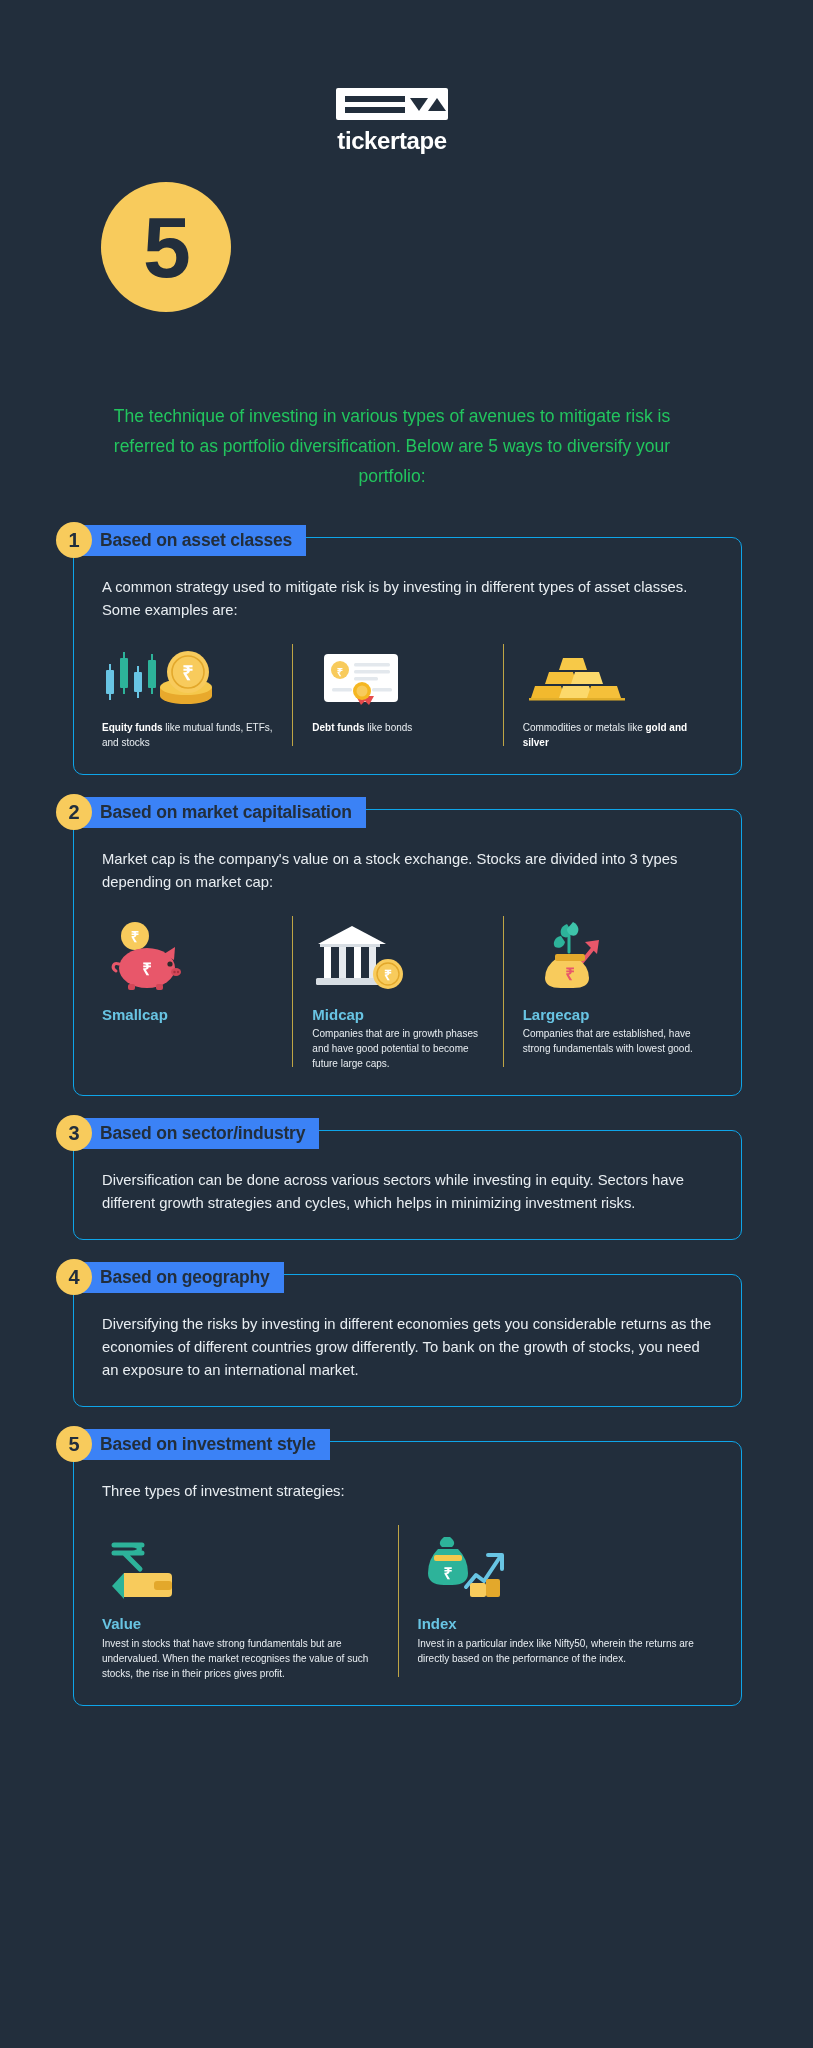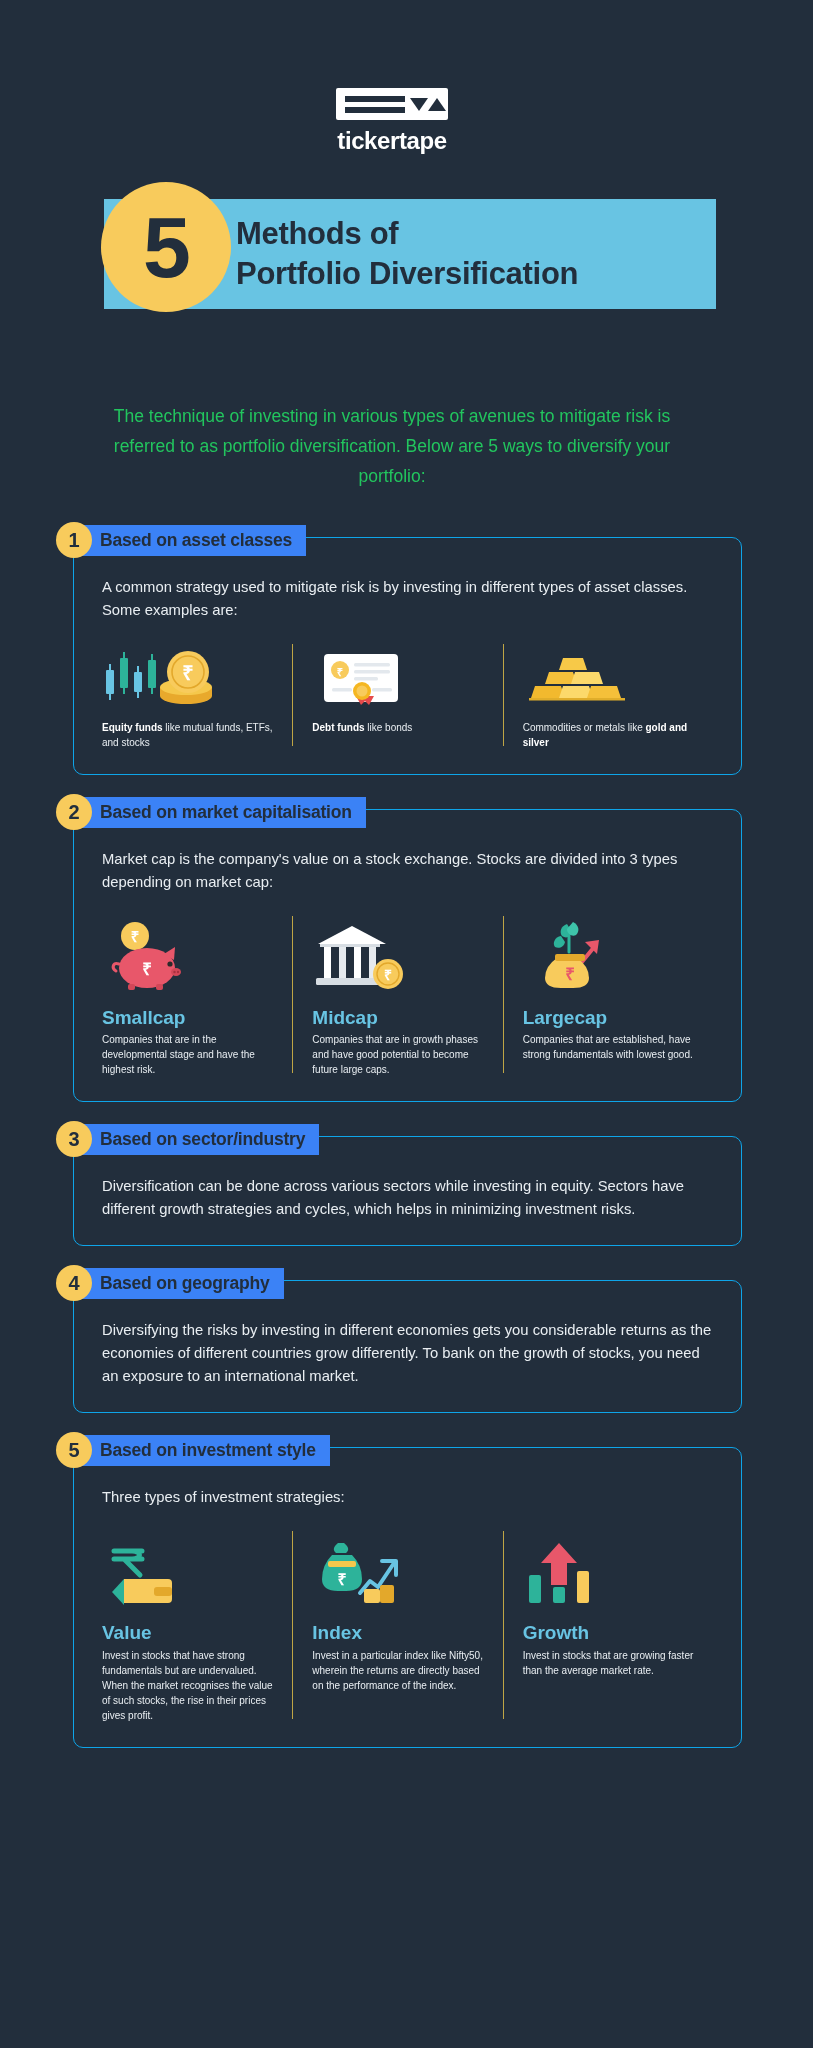--- a/index.html
+++ b/index.html
@@ -214,21 +214,21 @@
     background: #bfa545;
   }
   .icon-box {
     height: 62px;
     display: flex;
     align-items: flex-end;
     margin-bottom: 14px;
   }
   .icon-box.tall { height: 74px; }
   .col-label {
-    font-size: 19px;
+    font-size: 15px;
     font-weight: 700;
     line-height: 1.5;
     color: #ffffff;
   }
   .col-label.blue { color: #68c4e3; }
   .col-text {
     font-size: 10px;
     line-height: 1.5;
     color: #e9eef2;
     font-weight: 400;
@@ -244,26 +244,20 @@
     <div class="logo-mark">
       <div class="logo-bar1"></div>
       <div class="logo-bar2"></div>
       <div class="logo-tri-down"></div>
       <div class="logo-tri-up"></div>
     </div>
     <div class="logo-text">tickertape</div>
   </div>
 
   <div class="title-block">
-    <div class="title-banner">
-      <div class="title-text">
-        <div>Methods of</div>
-        <div>Portfolio Diversification</div>
-      </div>
-    </div>
     <div class="title-circle">
       <span>5</span>
     </div>
   </div>
 
   <div class="intro">The technique of investing in various types of avenues to mitigate risk is referred to as portfolio diversification. Below are 5 ways to diversify your portfolio:</div>
 
   <div class="sections">
 
     <div class="section">
@@ -359,21 +353,20 @@
                 <ellipse cx="74" cy="52" rx="5" ry="4" fill="#d34758"></ellipse>
                 <circle cx="72.5" cy="52" r="1.2" fill="#a8303f"></circle>
                 <circle cx="76" cy="52" r="1.2" fill="#a8303f"></circle>
                 <rect x="26" y="64" width="7" height="6" rx="2" fill="#d34758"></rect>
                 <rect x="54" y="64" width="7" height="6" rx="2" fill="#d34758"></rect>
                 <path d="M17 44 c-6 -2 -8 4 -3 7" stroke="#e8576a" stroke-width="3" fill="none" stroke-linecap="round"></path>
                 <text x="45" y="55" font-size="17" font-weight="700" fill="#ffffff" text-anchor="middle" font-family="'Liberation Sans',sans-serif">₹</text>
               </svg>
             </div>
             <div class="col-label blue">Smallcap</div>
-            <div class="col-text">Companies that are in the developmental stage and have the highest risk.</div>
           </div>
 
           <div class="col">
             <div class="col-div"></div>
             <div class="icon-box tall">
               <svg width="96" height="70" viewBox="0 0 96 70">
                 <polygon points="40,6 74,24 6,24" fill="#ffffff"></polygon>
                 <rect x="12" y="26" width="7" height="32" fill="#ffffff"></rect>
                 <rect x="27" y="26" width="7" height="32" fill="#e6eaee"></rect>
                 <rect x="42" y="26" width="7" height="32" fill="#ffffff"></rect>
@@ -465,32 +458,19 @@
                 <path d="M48 52 L58 40 L66 46 L82 22" stroke="#68c4e3" stroke-width="4" fill="none" stroke-linejoin="round" stroke-linecap="round"></path>
                 <path d="M70 20 h14 v14" stroke="#68c4e3" stroke-width="4" fill="none" stroke-linecap="round" stroke-linejoin="round"></path>
                 <rect x="52" y="48" width="16" height="14" rx="2" fill="#f8cb5c"></rect>
                 <rect x="68" y="44" width="14" height="18" rx="2" fill="#e3a82b"></rect>
               </svg>
             </div>
             <div class="col-label blue">Index</div>
             <div class="col-text">Invest in a particular index like Nifty50, wherein the returns are directly based on the performance of the index.</div>
           </div>
 
-          <div class="col">
-            <div class="col-div"></div>
-            <div class="icon-box tall">
-              <svg width="80" height="64" viewBox="0 0 80 64">
-                <polygon points="36,2 54,22 44,22 44,44 28,44 28,22 18,22" fill="#e8576a"></polygon>
-                <rect x="6" y="34" width="12" height="28" rx="2" fill="#2db39a"></rect>
-                <rect x="30" y="46" width="12" height="16" rx="2" fill="#2db39a"></rect>
-                <rect x="54" y="30" width="12" height="32" rx="2" fill="#f8cb5c"></rect>
-              </svg>
-            </div>
-            <div class="col-label blue">Growth</div>
-            <div class="col-text">Invest in stocks that are growing faster than the average market rate.</div>
-          </div>
 
         </div>
       </div>
     </div>
 
   </div>
 </div>
 
 </body></html>

